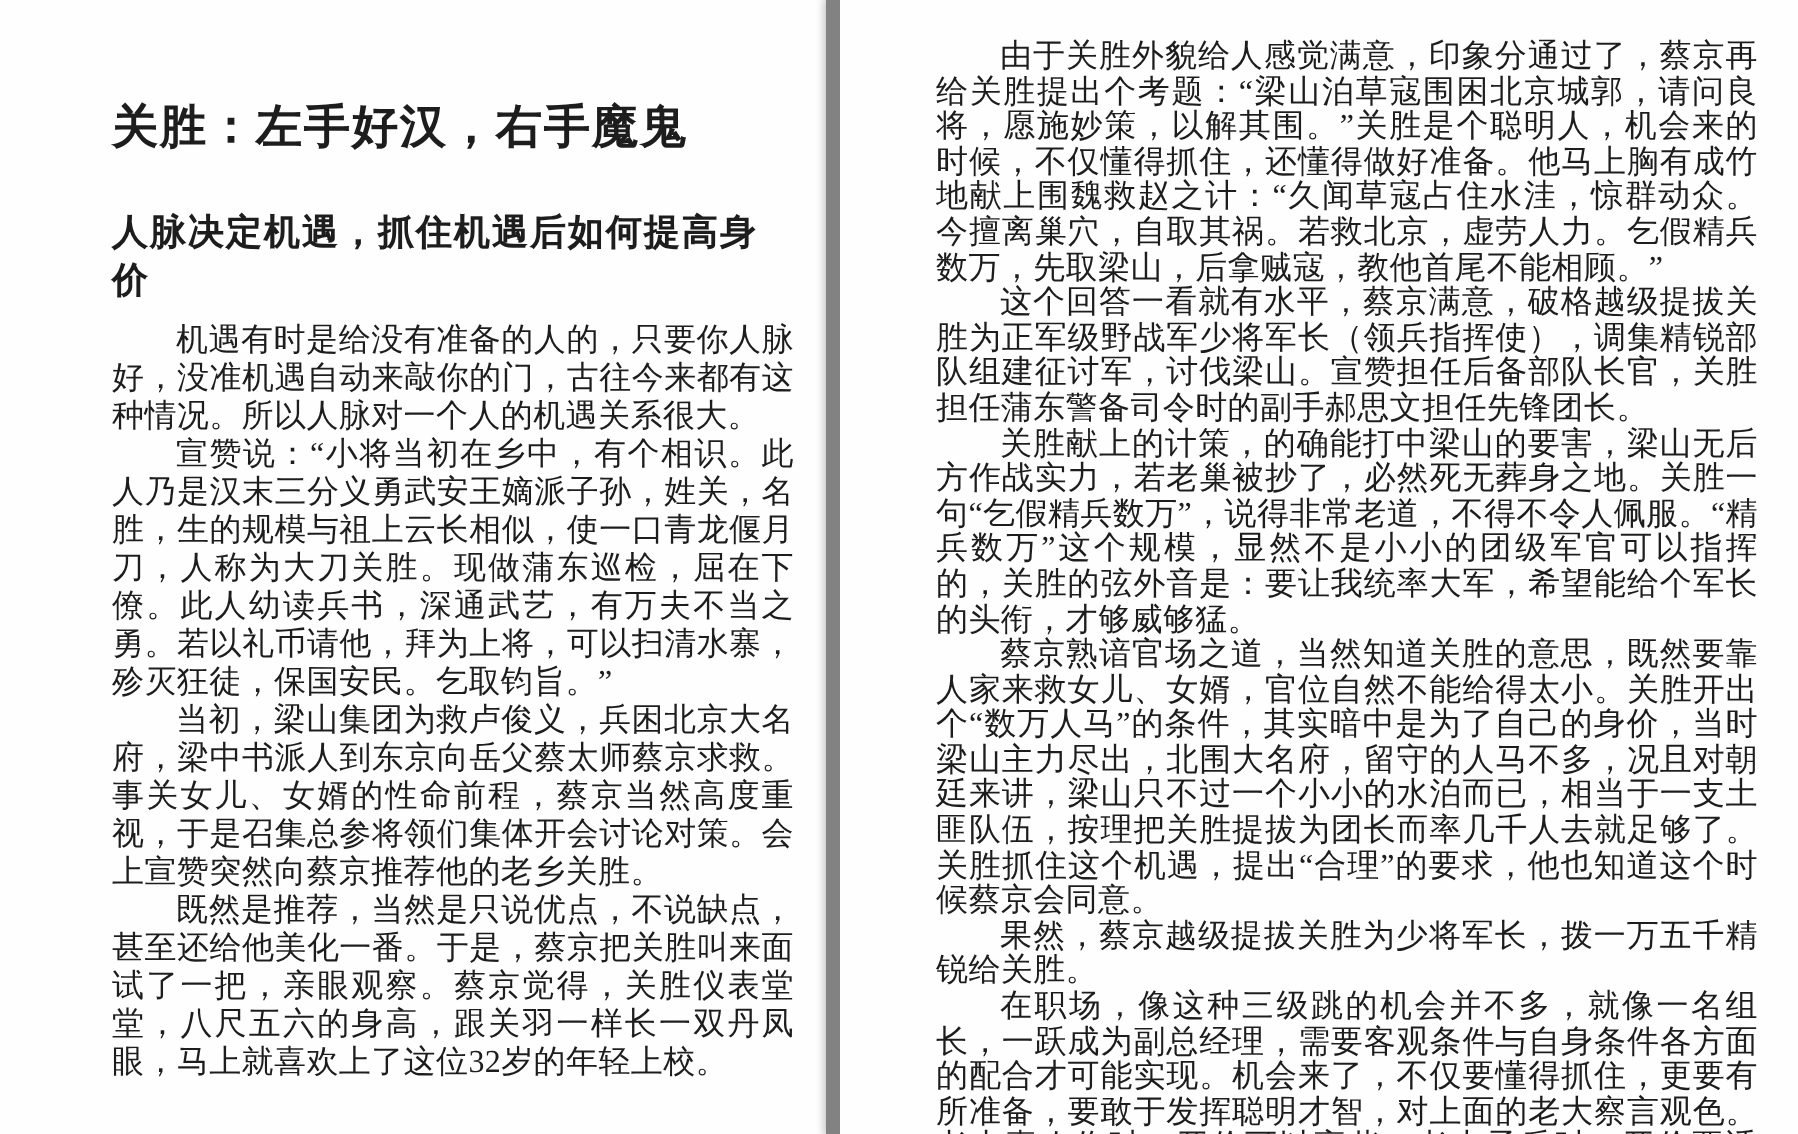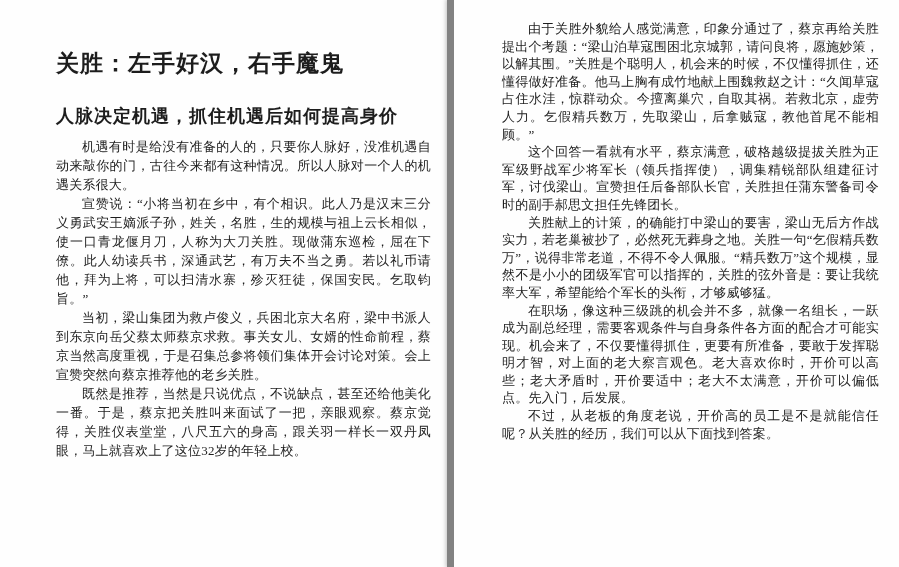--- a/index.html
+++ b/index.html
@@ -18,21 +18,21 @@
     background: #fefefe;
     font-family: "Liberation Serif", "DejaVu Serif", serif;
     color: #1d1d1d;
   }
   .page {
     box-sizing: border-box;
     overflow: hidden;
     background: #fefefe;
   }
   .page-left {
-    width: 447px;
+    width: 413px;
     padding: 0 16px 0 56px;
   }
   .gutter {
     width: 7px;
     height: 567px;
     flex-shrink: 0;
     background: #828282;
     box-shadow: 0 0 4px 1px rgba(0,0,0,0.25);
   }
   .page-right {
@@ -48,21 +48,21 @@
   }
   .section-heading {
     font-size: 18px;
     font-weight: bold;
     text-align: left;
     margin: 0 0 9px 0;
     letter-spacing: 1px;
   }
   .body-para {
     margin: 0;
-    font-size: 13px;
+    font-size: 16px;
     text-align: justify;
     text-indent: 2em;
     letter-spacing: 0.2px;
   }
   .page-left .body-para { line-height: 19px; }
   .page-right .body-para { line-height: 17.6px; }
 </style>
 </head>
 <body>
 
@@ -79,17 +79,19 @@
     <p class="body-para">当初，梁山集团为救卢俊义，兵困北京大名府，梁中书派人到东京向岳父蔡太师蔡京求救。事关女儿、女婿的性命前程，蔡京当然高度重视，于是召集总参将领们集体开会讨论对策。会上宣赞突然向蔡京推荐他的老乡关胜。</p>
     <p class="body-para">既然是推荐，当然是只说优点，不说缺点，甚至还给他美化一番。于是，蔡京把关胜叫来面试了一把，亲眼观察。蔡京觉得，关胜仪表堂堂，八尺五六的身高，跟关羽一样长一双丹凤眼，马上就喜欢上了这位32岁的年轻上校。</p>
   </div>
 
   <div class="gutter"></div>
 
   <div class="page page-right">
     <p class="body-para">由于关胜外貌给人感觉满意，印象分通过了，蔡京再给关胜提出个考题：“梁山泊草寇围困北京城郭，请问良将，愿施妙策，以解其围。”关胜是个聪明人，机会来的时候，不仅懂得抓住，还懂得做好准备。他马上胸有成竹地献上围魏救赵之计：“久闻草寇占住水洼，惊群动众。今擅离巢穴，自取其祸。若救北京，虚劳人力。乞假精兵数万，先取梁山，后拿贼寇，教他首尾不能相顾。”</p>
     <p class="body-para">这个回答一看就有水平，蔡京满意，破格越级提拔关胜为正军级野战军少将军长（领兵指挥使），调集精锐部队组建征讨军，讨伐梁山。宣赞担任后备部队长官，关胜担任蒲东警备司令时的副手郝思文担任先锋团长。</p>
     <p class="body-para">关胜献上的计策，的确能打中梁山的要害，梁山无后方作战实力，若老巢被抄了，必然死无葬身之地。关胜一句“乞假精兵数万”，说得非常老道，不得不令人佩服。“精兵数万”这个规模，显然不是小小的团级军官可以指挥的，关胜的弦外音是：要让我统率大军，希望能给个军长的头衔，才够威够猛。</p>
+    <p class="body-para">蔡京熟谙官场之道，当然知道关胜的意思，既然要靠人家来救女儿、女婿，官位自然不能给得太小。关胜开出个“数万人马”的条件，其实暗中是为了自己的身价，当时梁山主力尽出，北围大名府，留守的人马不多，况且对朝廷来讲，梁山只不过一个小小的水泊而已，相当于一支土匪队伍，按理把关胜提拔为团长而率几千人去就足够了。关胜抓住这个机遇，提出“合理”的要求，他也知道这个时候蔡京会同意。</p>
+    <p class="body-para">果然，蔡京越级提拔关胜为少将军长，拨一万五千精锐给关胜。</p>
     <p class="body-para">在职场，像这种三级跳的机会并不多，就像一名组长，一跃成为副总经理，需要客观条件与自身条件各方面的配合才可能实现。机会来了，不仅要懂得抓住，更要有所准备，要敢于发挥聪明才智，对上面的老大察言观色。老大喜欢你时，开价可以高些；老大矛盾时，开价要适中；老大不太满意，开价可以偏低点。先入门，后发展。</p>
     <p class="body-para">不过，从老板的角度老说，开价高的员工是不是就能信任呢？从关胜的经历，我们可以从下面找到答案。</p>
   </div>
 
 </div>
 
 </body></html>

